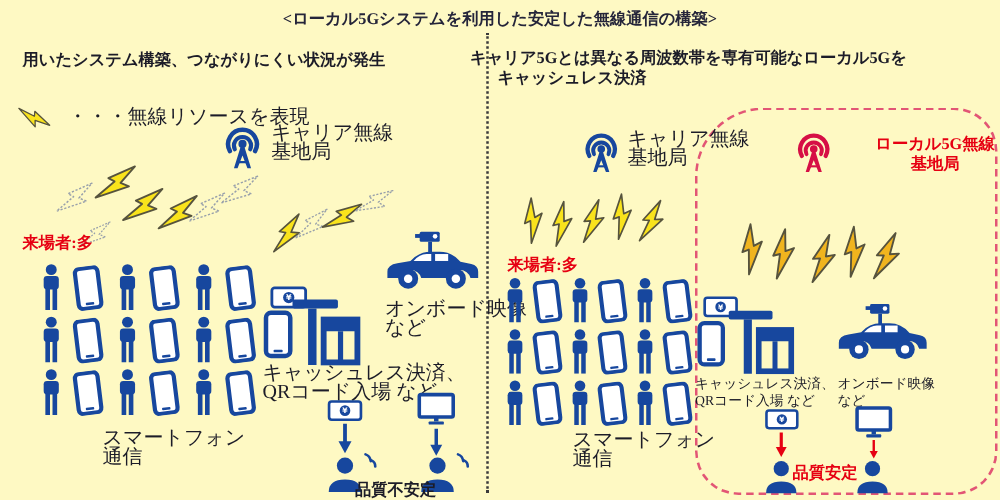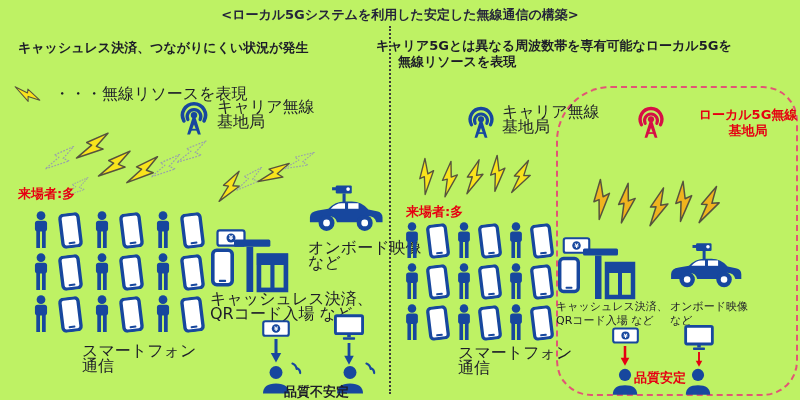--- a/index.html
+++ b/index.html
@@ -1,17 +1,17 @@
 <!DOCTYPE html>
 <html><head>
 <meta charset="utf-8">
 <style>
   html,body{margin:0;padding:0;background:#fff;}
   body{font-family:"DejaVu Sans","Liberation Sans",sans-serif;}
-  #stage{position:relative;width:800px;height:400px;background:#bef264;overflow:hidden;}
+  #stage{position:relative;width:800px;height:400px;background:#fef9c3;overflow:hidden;font-family:Liberation Serif, serif;}
   .t{position:absolute;white-space:nowrap;color:#1c1c28;}
   .bold{font-weight:bold;}
   .fs13{font-size:13px;line-height:16px;}
   .fs12{font-size:16px;line-height:15px;}
   .fs11{font-size:11px;line-height:14px;}
   .red{color:#e60012;}
   .center{text-align:center;margin-left:24px;}
   .ic{position:absolute;display:block;overflow:visible;}
   .c-blue{color:#17479e;}
   .c-stred{color:#d60f45;}
@@ -103,21 +103,21 @@
     </g>
   </defs>
 </svg>
 
 <div id="stage">
 
   <div class="t fs13 bold" style="left:0;top:7px;width:800px;text-align:center;color:#25253a;">&lt;ローカル5Gシステムを利用した安定した無線通信の構築&gt;</div>
   <div id="divider"></div>
 
   <div>
-    <div class="t fs13 bold" style="left:18px;top:40px;">キャッシュレス決済、つながりにくい状況が発生</div>
+    <div class="t fs13 bold" style="left:18px;top:40px;">用いたシステム構築、つながりにくい状況が発生</div>
 
     <svg class="ic c-yellow" style="left:20px;top:80px;width:14px;height:30px;transform:rotate(105deg);" viewBox="0 0 40 80">
         <use href="#g-bolt"></use>
       </svg>
     <div class="t fs12" style="left:54px;top:86px;">・・・無線リソースを表現</div>
 
     <svg class="ic c-blue" style="left:176px;top:97px;width:36px;height:42px;" viewBox="0 0 100 100">
         <use href="#g-station"></use>
       </svg>
     <div class="t fs12 lines" style="left:217px;top:99px;">
@@ -292,21 +292,21 @@
       </svg>
     <svg class="ic c-blue" style="left:364px;top:362px;width:12px;height:15px;" viewBox="0 0 20 24">
         <use href="#g-sweat"></use>
       </svg>
 
     <div class="t fs13 bold" style="left:284px;top:356px;margin-top:28px;">品質不安定</div>
   </div>
 
   <div>
     <div class="t fs13 bold" style="left:376px;top:38px;">キャリア5Gとは異なる周波数帯を専有可能なローカル5Gを</div>
-    <div class="t fs13 bold" style="left:398px;top:54px;">無線リソースを表現</div>
+    <div class="t fs13 bold" style="left:398px;top:54px;">キャッシュレス決済</div>
 
     <div id="coverage-box"></div>
 
     <svg class="ic c-blue" style="left:464px;top:102px;width:34px;height:40px;" viewBox="0 0 100 100">
         <use href="#g-station"></use>
       </svg>
     <div class="t fs12 lines" style="left:502px;top:104px;">
       <div>キャリア無線</div>
       <div>基地局</div>
     </div>

